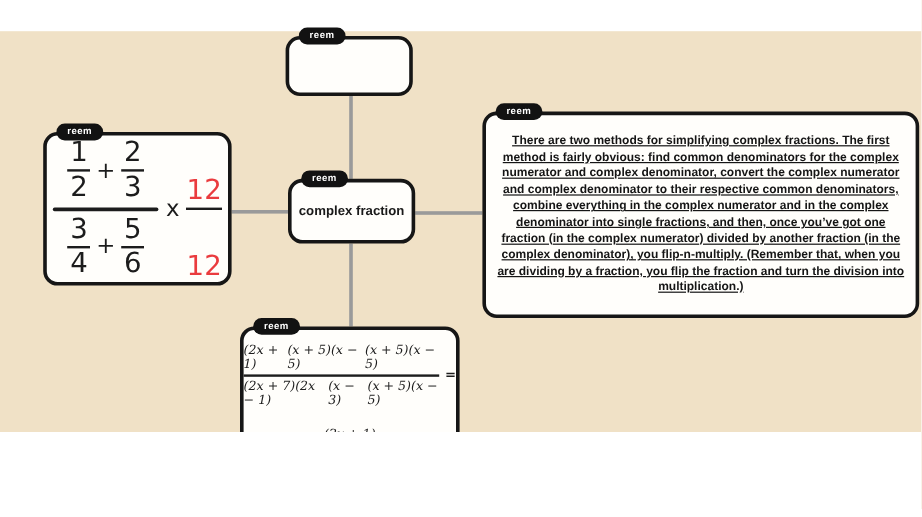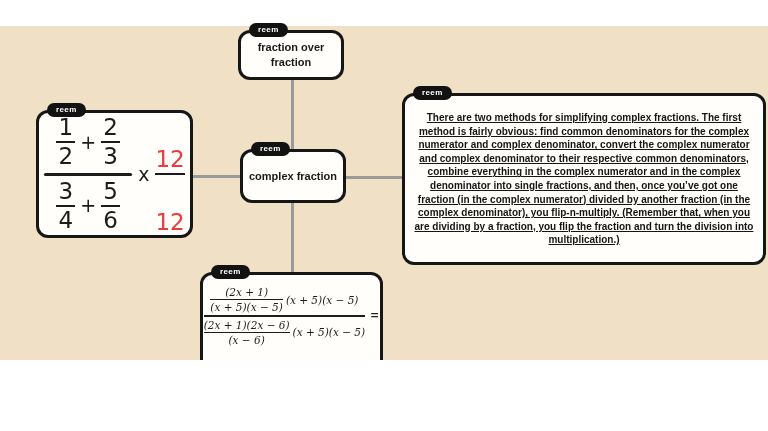--- a/index.html
+++ b/index.html
@@ -34,21 +34,21 @@
   .redfrac .digit{color:var(--accent-red);font-weight:500;margin-top:34px;}
   .redfrac .fbar{background:#1c1c1c;}
   
   .node-right{align-items:flex-start;}
   .paragraph{padding:15px 8px 0 8px;font-size:10px;font-weight:700;line-height:13.6px;
              text-align:center;color:#151515;text-decoration:underline;}
   
   .node-bottom{flex-direction:column;justify-content:flex-start;}
   .serifmath{font-family:"DejaVu Serif","Liberation Serif",serif;font-style:italic;
              font-size:10.5px;color:#1d1d1d;width:100%;}
-  .sfrac{display:inline-flex;flex-direction:column;align-items:center;}
+  .sfrac{display:inline-flex;flex-direction:row;align-items:center;}
   .sfrac .sbar{align-self:stretch;height:1px;background:#1d1d1d;margin:1px 0;}
   .cgroup{display:flex;align-items:center;gap:3px;}
   .cfrac{display:flex;flex-direction:column;align-items:center;}
   .cbar{align-self:stretch;height:1.5px;background:#1d1d1d;margin:2px 0;}
   .eq1{display:flex;align-items:center;justify-content:center;gap:5px;margin-top:11px;}
   .equals{font-style:normal;font-weight:700;font-size:11px;}
   .eq2{display:flex;justify-content:center;margin-top:16px;}
   
   .signature{position:absolute;left:577px;top:372px;width:190px;
              font-family:"DejaVu Serif","Liberation Serif",serif;font-style:italic;
@@ -62,21 +62,20 @@
 <div class="stage">
   <div class="board"></div>
 
   <div class="connector" style="left:291px;top:80px;width:3px;height:69px;"></div>
   <div class="connector" style="left:193px;top:175px;width:47px;height:3px;"></div>
   <div class="connector" style="left:346px;top:176px;width:56px;height:3px;"></div>
   <div class="connector" style="left:291px;top:203px;width:3px;height:69px;"></div>
 
   <div class="node node-top" style="left:238px;top:30px;width:106px;height:50px;">
     <div class="tag">reem</div>
-    <div class="node-label">fraction over fraction</div>
   </div>
 
   <div class="node" style="left:240px;top:149px;width:106px;height:54px;">
     <div class="tag">reem</div>
     <div class="node-label">complex fraction</div>
   </div>
 
   <div class="node" style="left:36px;top:110px;width:157px;height:128px;">
     <div class="tag">reem</div>
     <div class="mathbox">
@@ -132,23 +131,23 @@
             <span class="sfrac">
               <span>(2x + 1)</span>
               <span class="sbar"></span>
               <span>(x + 5)(x − 5)</span>
             </span>
             <span>(x + 5)(x − 5)</span>
           </span>
           <span class="cbar"></span>
           <span class="cgroup">
             <span class="sfrac">
-              <span>(2x + 1)(2x − 6)</span>
+              <span>(2x + 7)(2x − 1)</span>
               <span class="sbar"></span>
-              <span>(x − 6)</span>
+              <span>(x − 3)</span>
             </span>
             <span>(x + 5)(x − 5)</span>
           </span>
         </span>
         <span class="equals">=</span>
       </div>
       <div class="eq2">
         <span class="sfrac">
           <span>(2x + 1)</span>
           <span class="sbar"></span>

